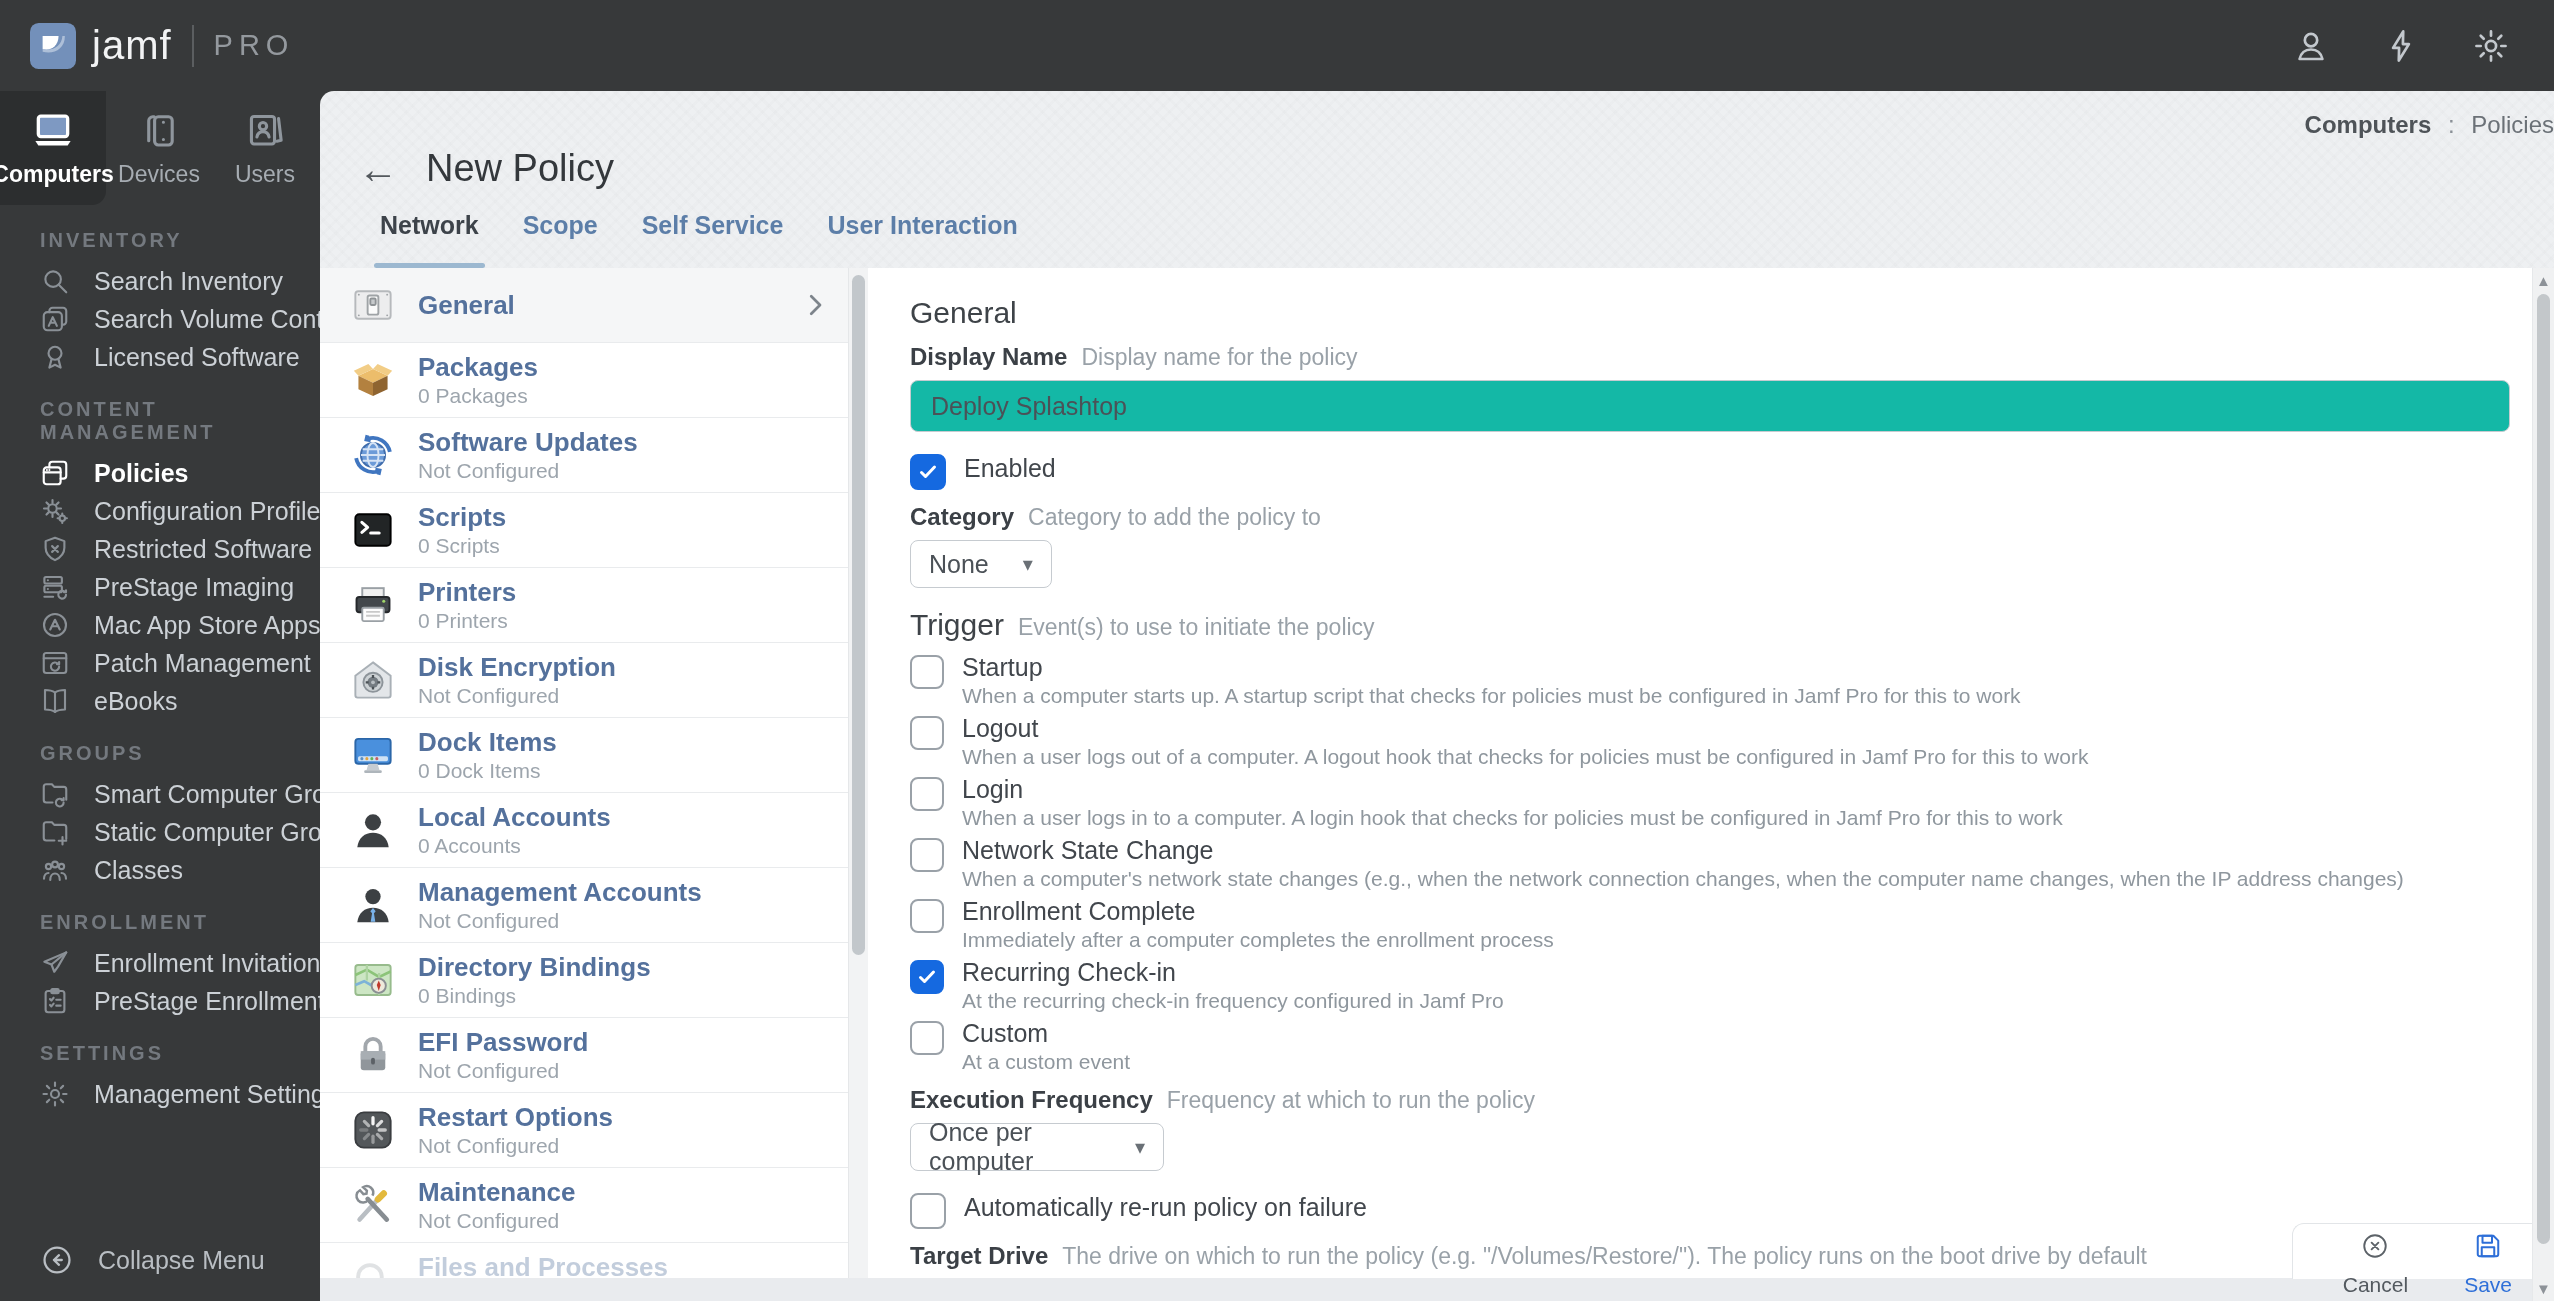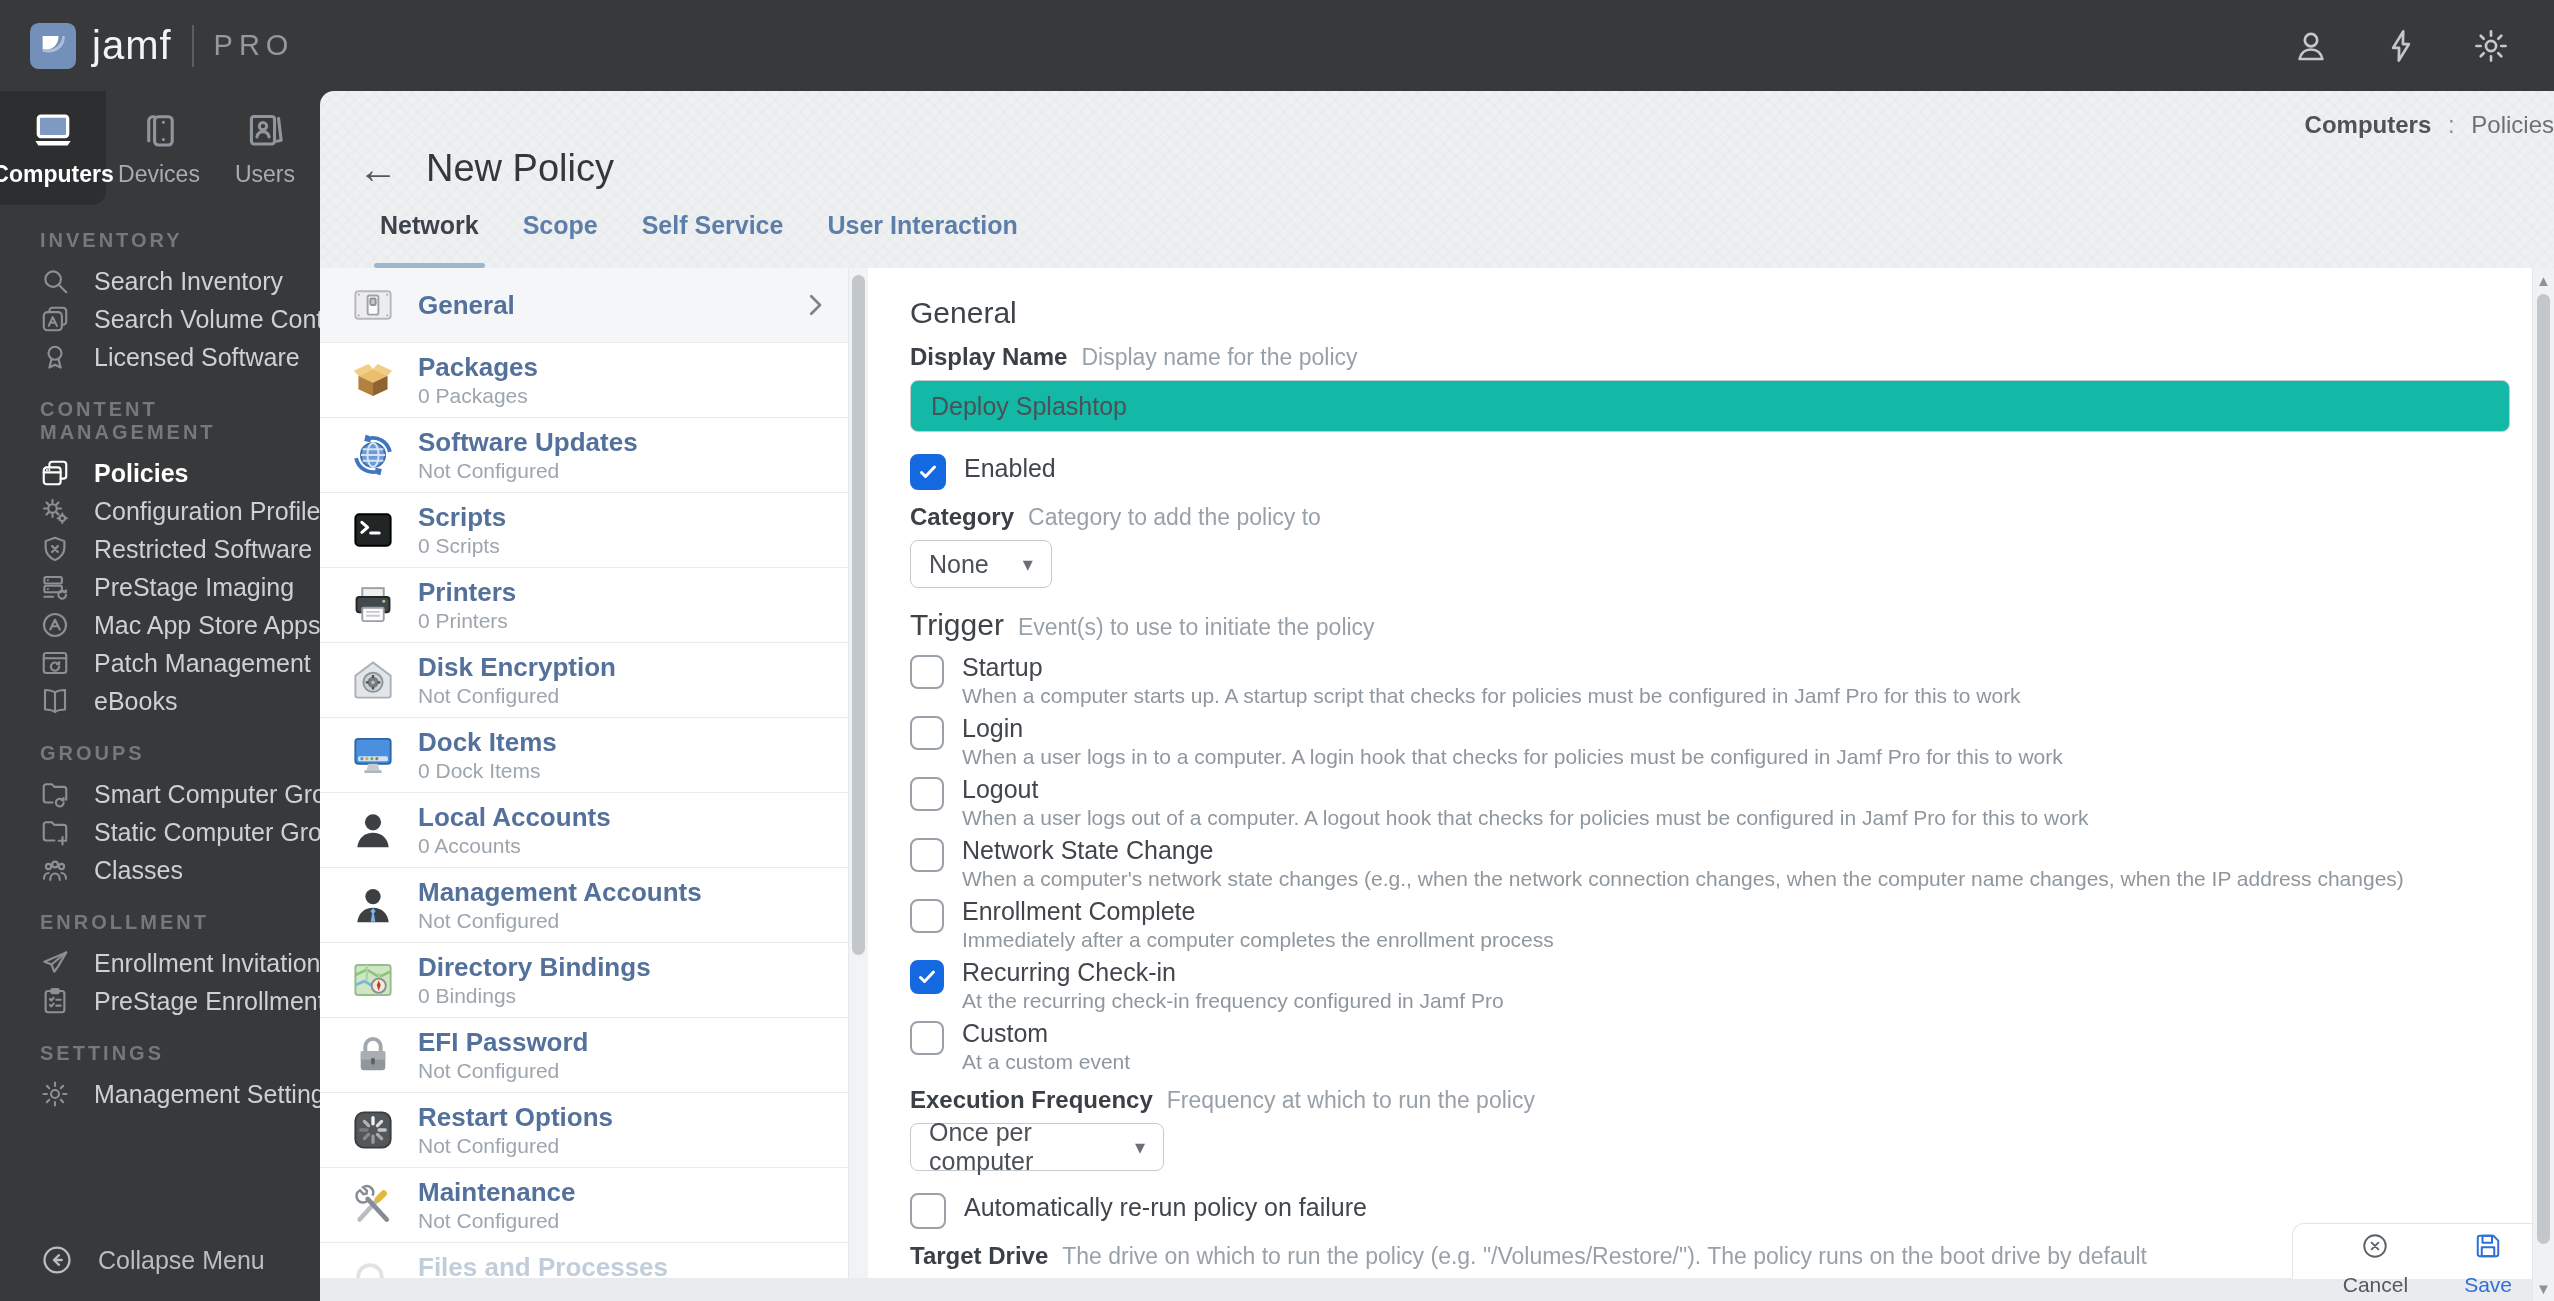--- a/index.html
+++ b/index.html
@@ -654,29 +654,29 @@
             <div class="event">
               <div class="checkbox"></div>
               <div>
                 <div class="event-label">Startup</div>
                 <div class="event-desc">When a computer starts up. A startup script that checks for policies must be configured in Jamf Pro for this to work</div>
               </div>
             </div>
             <div class="event">
               <div class="checkbox"></div>
               <div>
-                <div class="event-label">Login</div>
-                <div class="event-desc">When a user logs in to a computer. A login hook that checks for policies must be configured in Jamf Pro for this to work</div>
+                <div class="event-label">Logout</div>
+                <div class="event-desc">When a user logs out of a computer. A logout hook that checks for policies must be configured in Jamf Pro for this to work</div>
               </div>
             </div>
             <div class="event">
               <div class="checkbox"></div>
               <div>
-                <div class="event-label">Logout</div>
-                <div class="event-desc">When a user logs out of a computer. A logout hook that checks for policies must be configured in Jamf Pro for this to work</div>
+                <div class="event-label">Login</div>
+                <div class="event-desc">When a user logs in to a computer. A login hook that checks for policies must be configured in Jamf Pro for this to work</div>
               </div>
             </div>
             <div class="event">
               <div class="checkbox"></div>
               <div>
                 <div class="event-label">Network State Change</div>
                 <div class="event-desc">When a computer's network state changes (e.g., when the network connection changes, when the computer name changes, when the IP address changes)</div>
               </div>
             </div>
             <div class="event">

